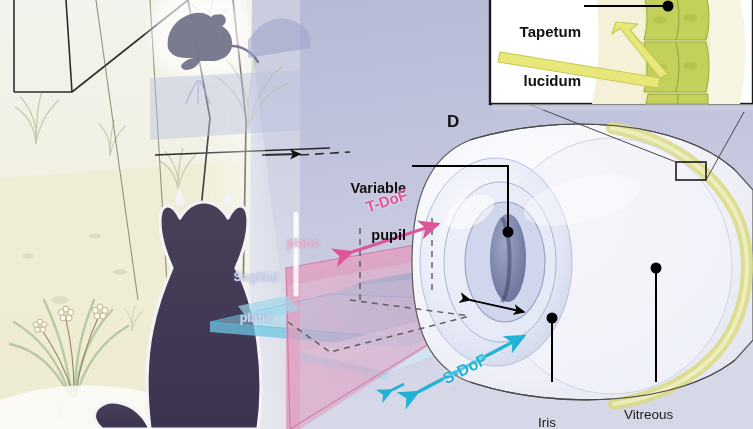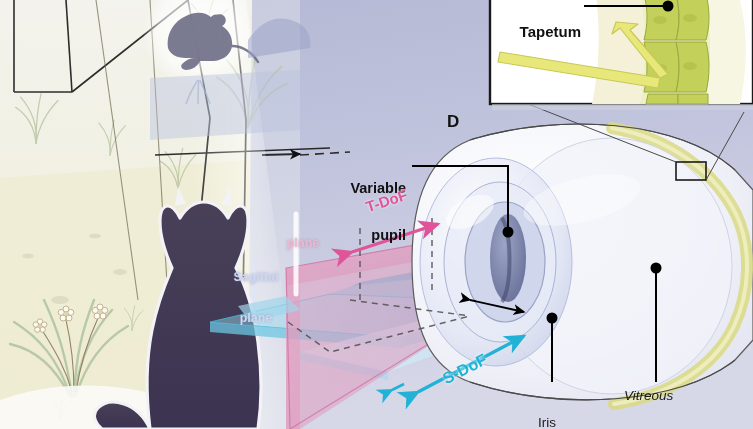--- a/index.html
+++ b/index.html
@@ -365,20 +365,21 @@
         <path d="M584,6 L668,6"></path>
         <circle cx="668" cy="6" r="5.5" fill="#000" stroke="none"></circle>
       </g>
 
       <path d="M492,104 L753,104 L753,110 L492,110 Z" fill="#cfd2e0" opacity="0.6"></path>
     </g>
   </svg>
 
   <div class="lbl tap-lab" style="left:495px;top:-8px;width:86px;">
     <div>Tapetum</div>
+    <div>lucidum</div>
   </div>
 
   <div class="lbl panel-d" style="left:447px;top:113px;">D</div>
 
   <div class="lbl var-pupil" style="left:326px;top:150px;width:80px;">
     <div>Variable</div>
     <div>pupil</div>
   </div>
 
   <div class="lbl tang" style="left:255px;top:210px;width:96px;">
@@ -393,15 +394,15 @@
   <div class="lbl" style="left:364px;top:200px;font-size:15px;color:#e0559a;
        transform:rotate(-18deg);transform-origin:left top;
        text-shadow:0 0 3px rgba(255,255,255,.85);">T-DoF</div>
 
   <div class="lbl" style="left:440px;top:372px;font-size:16px;color:#22b2d6;
        transform:rotate(-27deg);transform-origin:left top;
        text-shadow:0 0 4px rgba(255,255,255,.9);">S-DoF</div>
 
   <div class="lbl plain" style="left:538px;top:416px;">Iris</div>
 
-  <div class="lbl plain" style="left:624px;top:389px;font-style:italic;">Vitreous</div>
+  <div class="lbl plain" style="left:624px;top:408px;">Vitreous</div>
 
 </div>
 
 </body></html>

